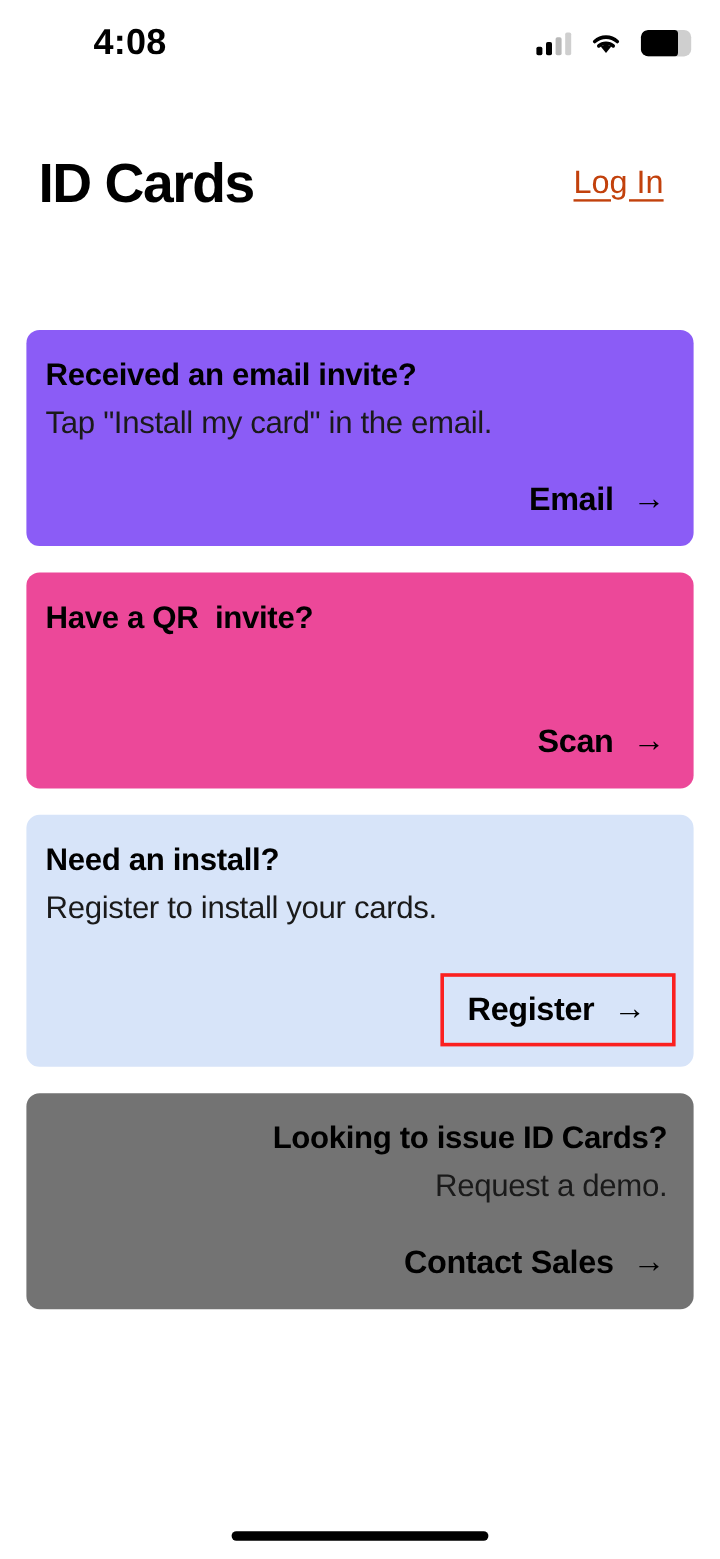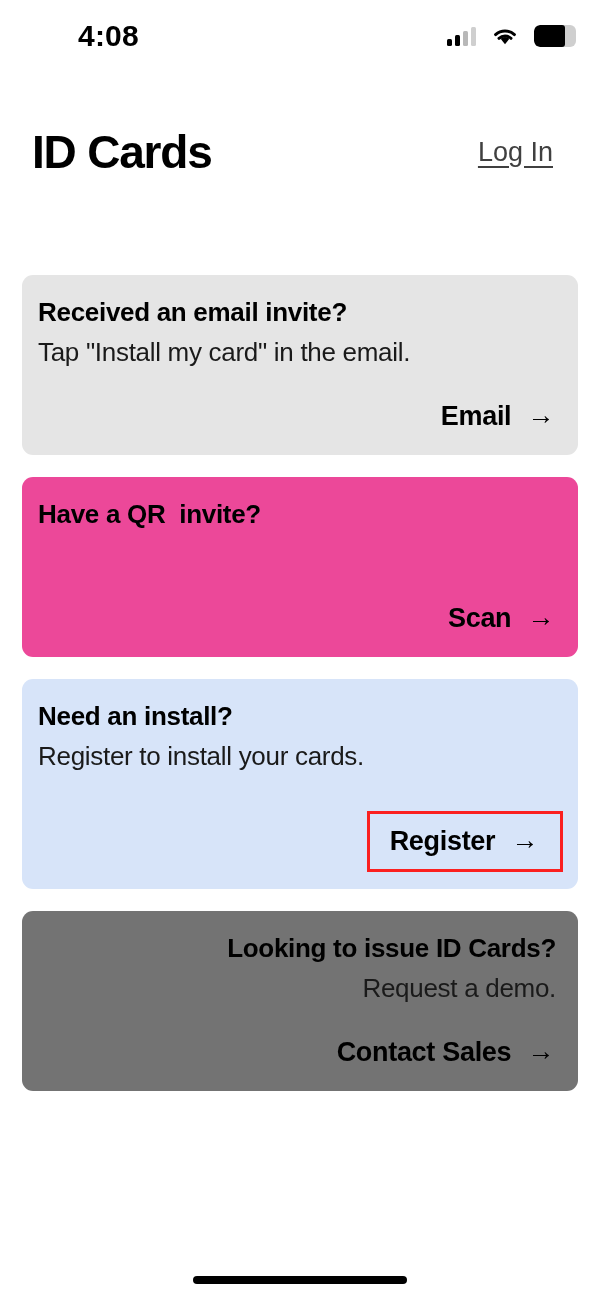--- a/index.html
+++ b/index.html
@@ -106,21 +106,21 @@
   .app-title {
     font-size: 46px;
     font-weight: 700;
     color: #000000;
     letter-spacing: -1.2px;
   }
 
   .login-link {
     font-size: 27px;
     font-weight: 400;
-    color: #404040;
+    color: #c2410c;
     text-decoration: underline;
     text-underline-offset: 5px;
     cursor: pointer;
   }
 
   
   .card-stack {
     position: absolute;
     top: 275px;
     left: 22px;
@@ -231,21 +231,21 @@
     </div>
   </div>
 
   <div class="app-header">
     <div class="app-title">ID Cards</div>
     <div class="login-link">Log In</div>
   </div>
 
   <div class="card-stack">
 
-    <div class="card" style="background: #e5e5e5;">
+    <div class="card" style="background: #8b5cf6;">
       <div class="card-title">Received an email invite?</div>
       <div class="card-desc">Tap "Install my card" in the email.</div>
       <div class="card-action-row">
         <span class="card-action">
           <span>Email</span>
           <span class="arrow">→</span>
         </span>
       </div>
     </div>
 

